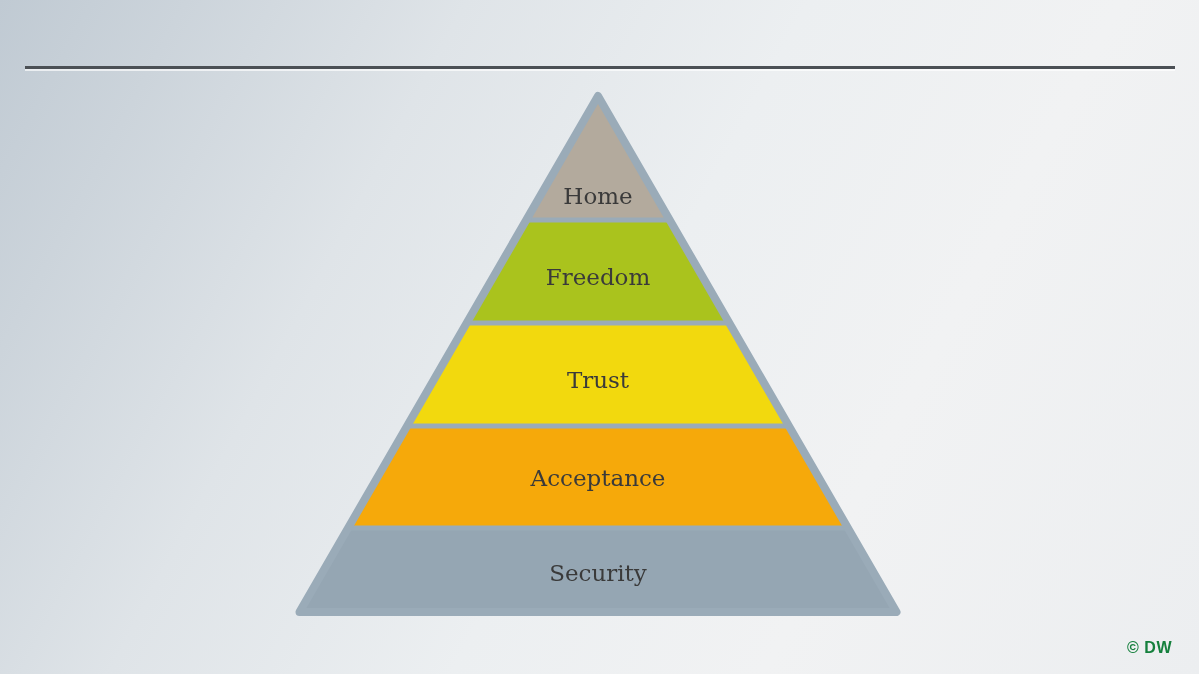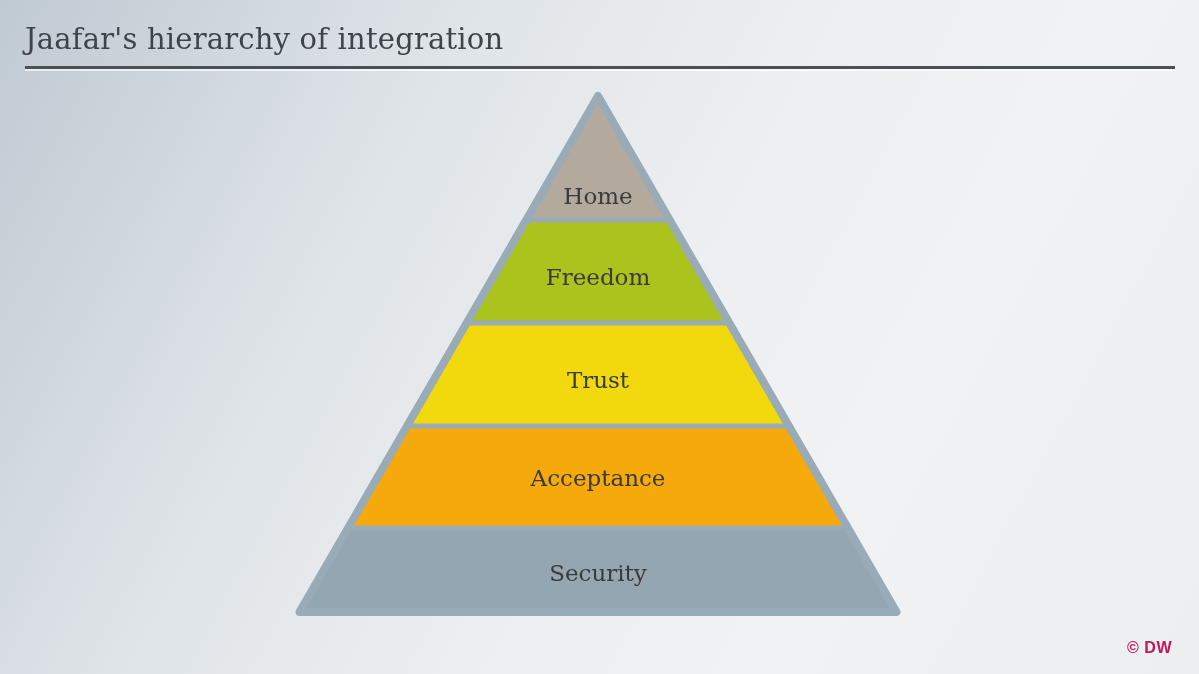--- a/index.html
+++ b/index.html
@@ -55,29 +55,28 @@
     fill: #3a3a3a;
   }
   .credit {
     position: absolute;
     right: 27px;
     bottom: 17px;
     font-family: "Liberation Sans", "DejaVu Sans", sans-serif;
     font-weight: bold;
     font-size: 16px;
     letter-spacing: 0.5px;
-    color: #be185d;
+    color: #15803d;
   }
 </style>
 </head>
 <body>
 
 <div class="canvas">
 
-  <h1 class="title">Jaafar's hierarchy of integration</h1>
 
   <div class="title-rule"></div>
 
   <svg id="pyramid-svg" width="1199" height="674" viewBox="0 0 1199 674">
       <defs>
         <clipPath id="tri-clip">
           <polygon points="598,96 896.5,612 299.5,612"></polygon>
         </clipPath>
       </defs>
       <g clip-path="url(#tri-clip)">

